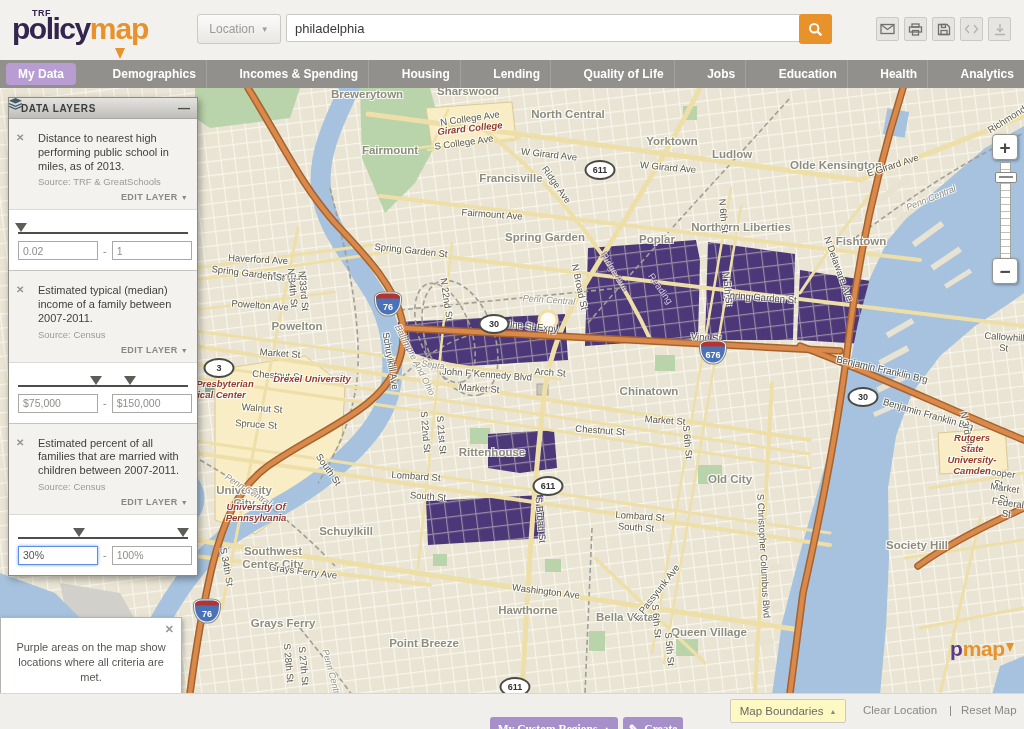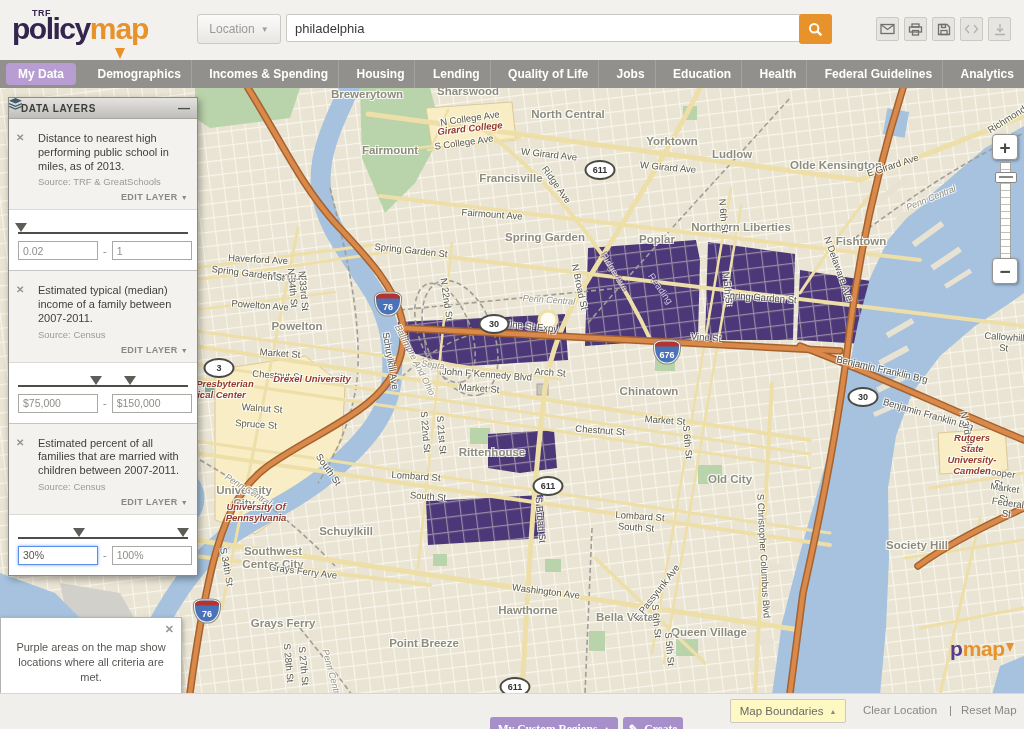--- a/index.html
+++ b/index.html
@@ -174,21 +174,20 @@
 <div id="nav">
     <div class="nav-item active">My Data</div>
     <div class="nav-item">Demographics</div>
     <div class="nav-item">Incomes &amp; Spending</div>
     <div class="nav-item">Housing</div>
     <div class="nav-item">Lending</div>
     <div class="nav-item">Quality of Life</div>
     <div class="nav-item">Jobs</div>
     <div class="nav-item">Education</div>
     <div class="nav-item">Health</div>
-    <div class="nav-item">Federal Guidelines</div>
     <div class="nav-item">Analytics</div>
   </div>
 
 <div id="map">
   <svg width="1024" height="605" viewBox="0 0 1024 605">
     <defs>
       <pattern id="sp" width="14" height="14" patternUnits="userSpaceOnUse" patternTransform="rotate(-7)">
         <rect width="14" height="14" fill="#e9e4d3"></rect>
         <path d="M0 .5H14M.5 0V14" stroke="#f9f6ec" stroke-width="1.3"></path>
       </pattern>
@@ -444,21 +443,21 @@
       </div>
       <div class="shield us" style="left: 219px; top: 280px;">
         <span>3</span>
       </div>
       <div class="shield i" style="left: 388px; top: 216px;">
         <span>76</span>
       </div>
       <div class="shield i" style="left: 207px; top: 523px;">
         <span>76</span>
       </div>
-      <div class="shield i" style="left: 667px; top: 264px;">
+      <div class="shield i" style="left: 713px; top: 264px;">
         <span>676</span>
       </div>
     </div>
 
   <button id="zoom-in" class="zoombtn">+</button>
   <div id="zoom-track"></div>
   <div id="zoom-handle"></div>
   <button id="zoom-out" class="zoombtn">−</button>
 
   <div id="panel">

